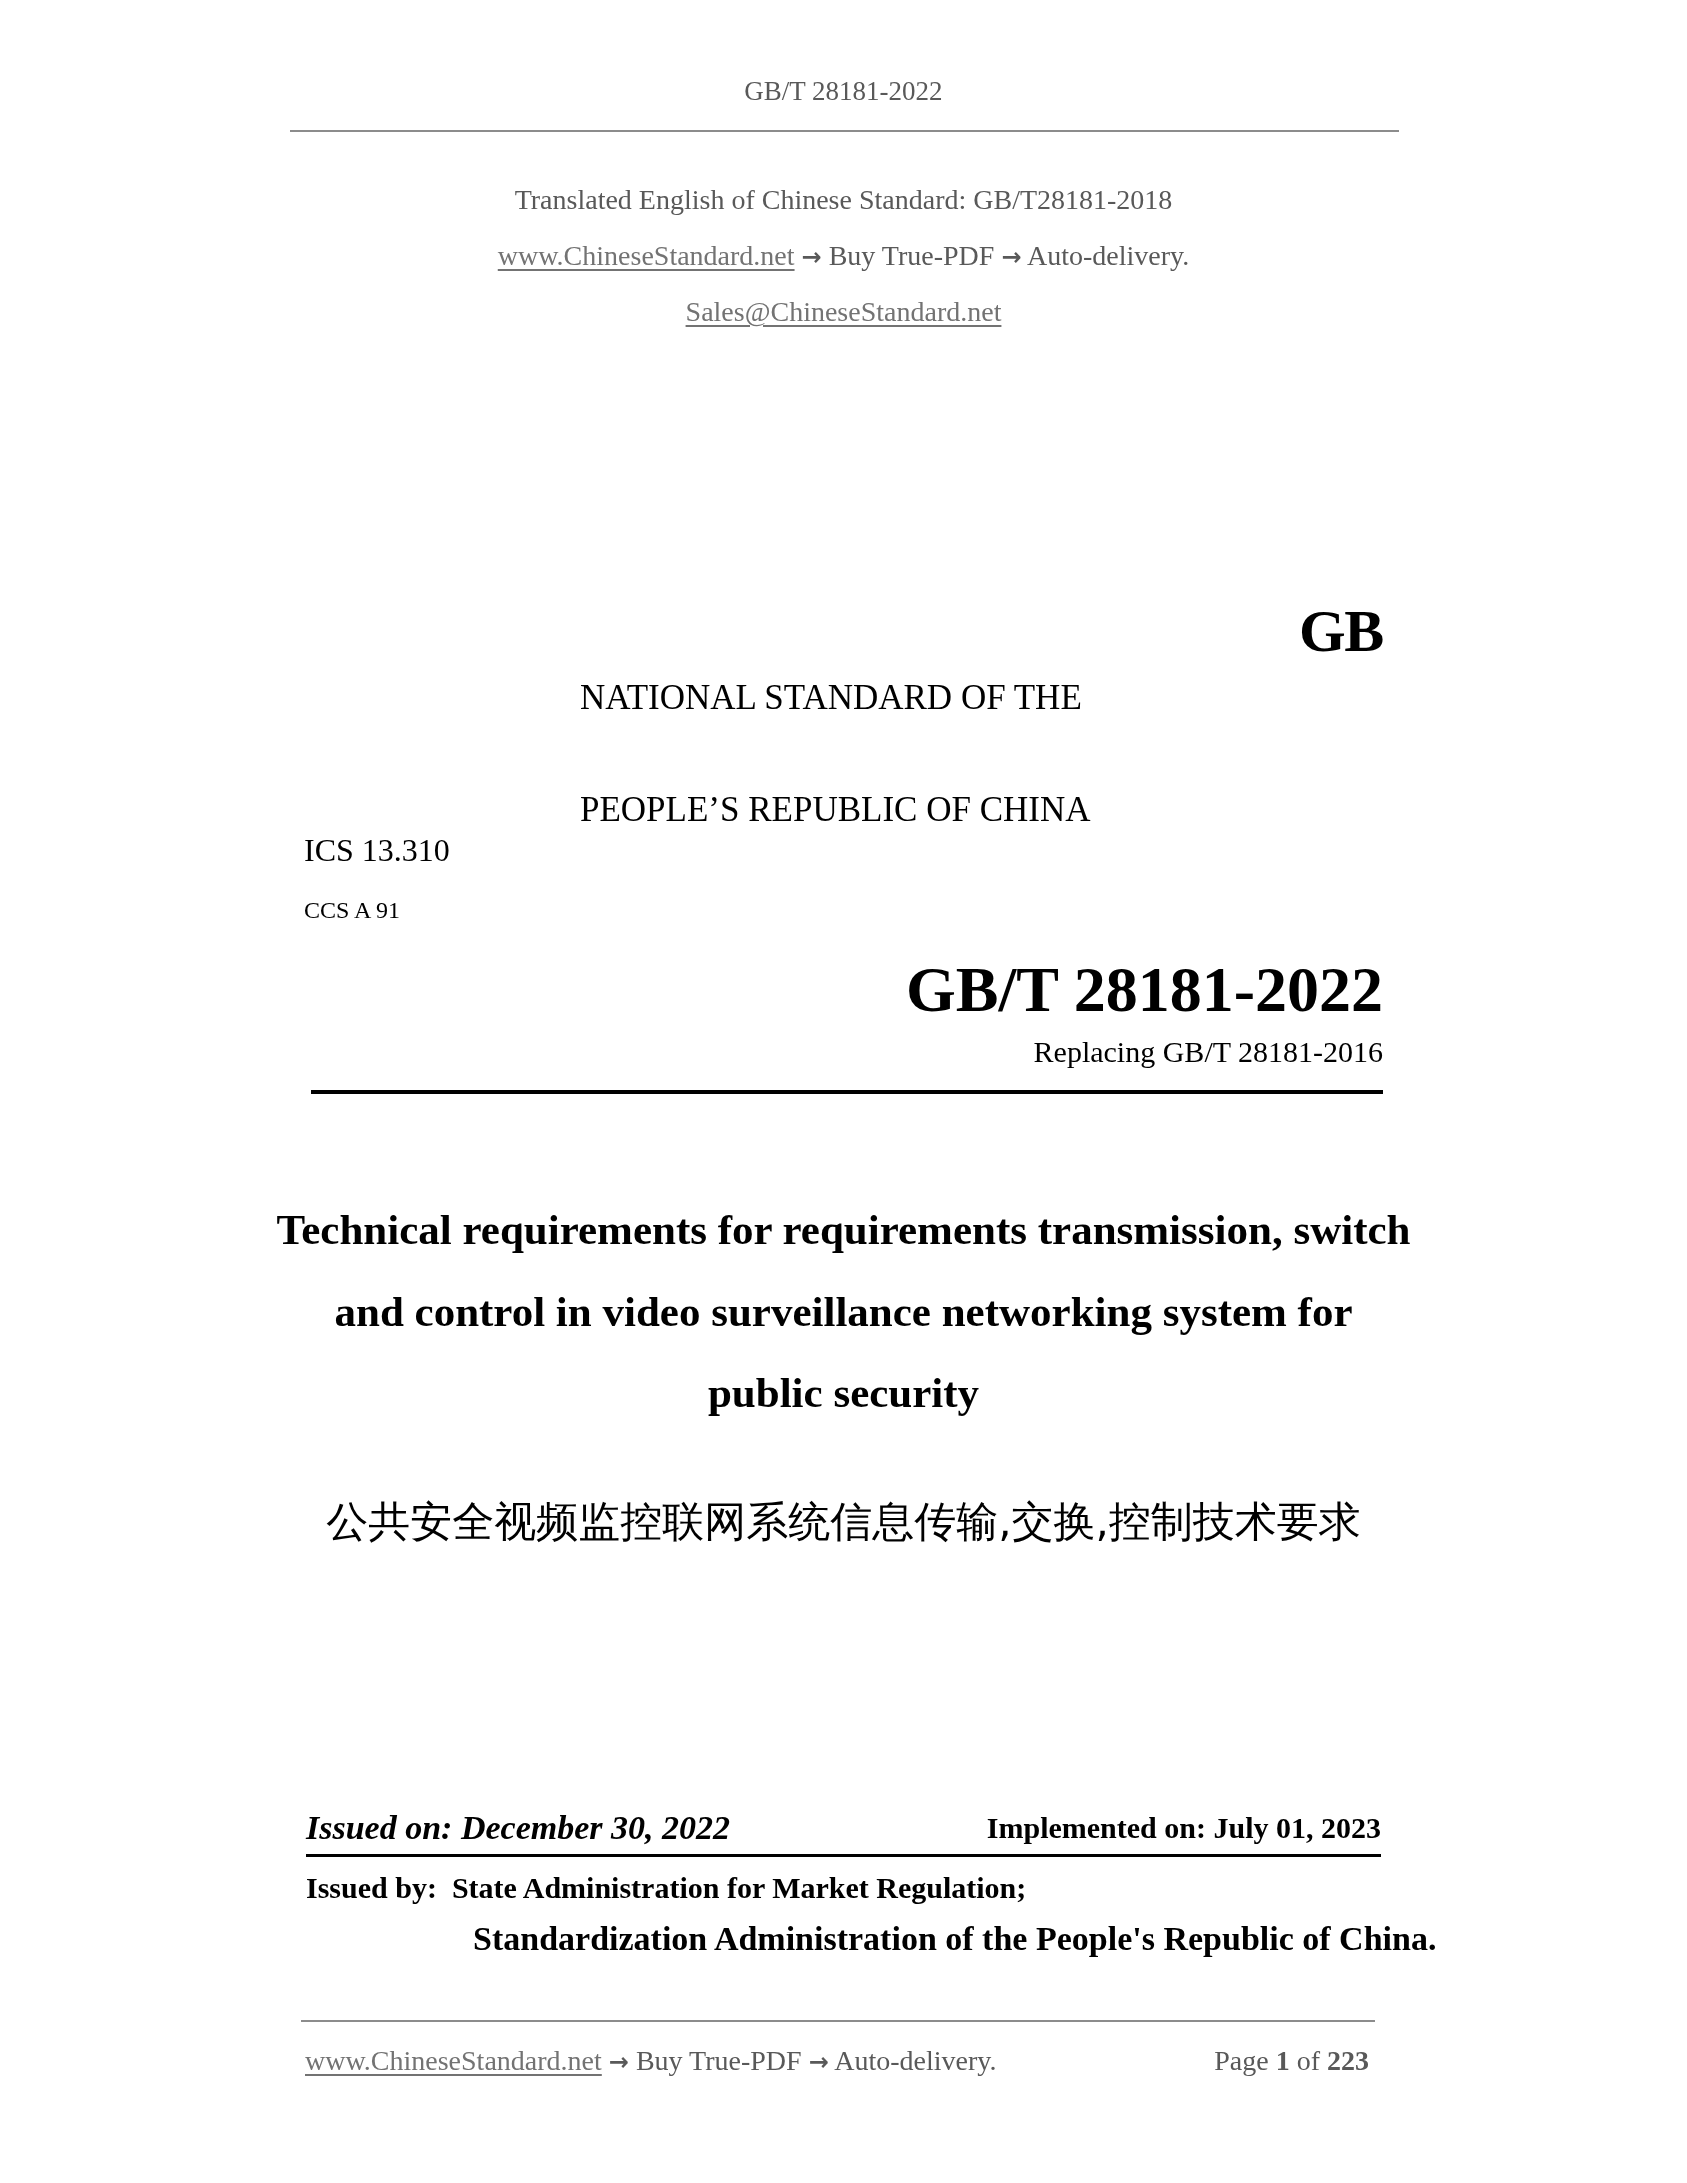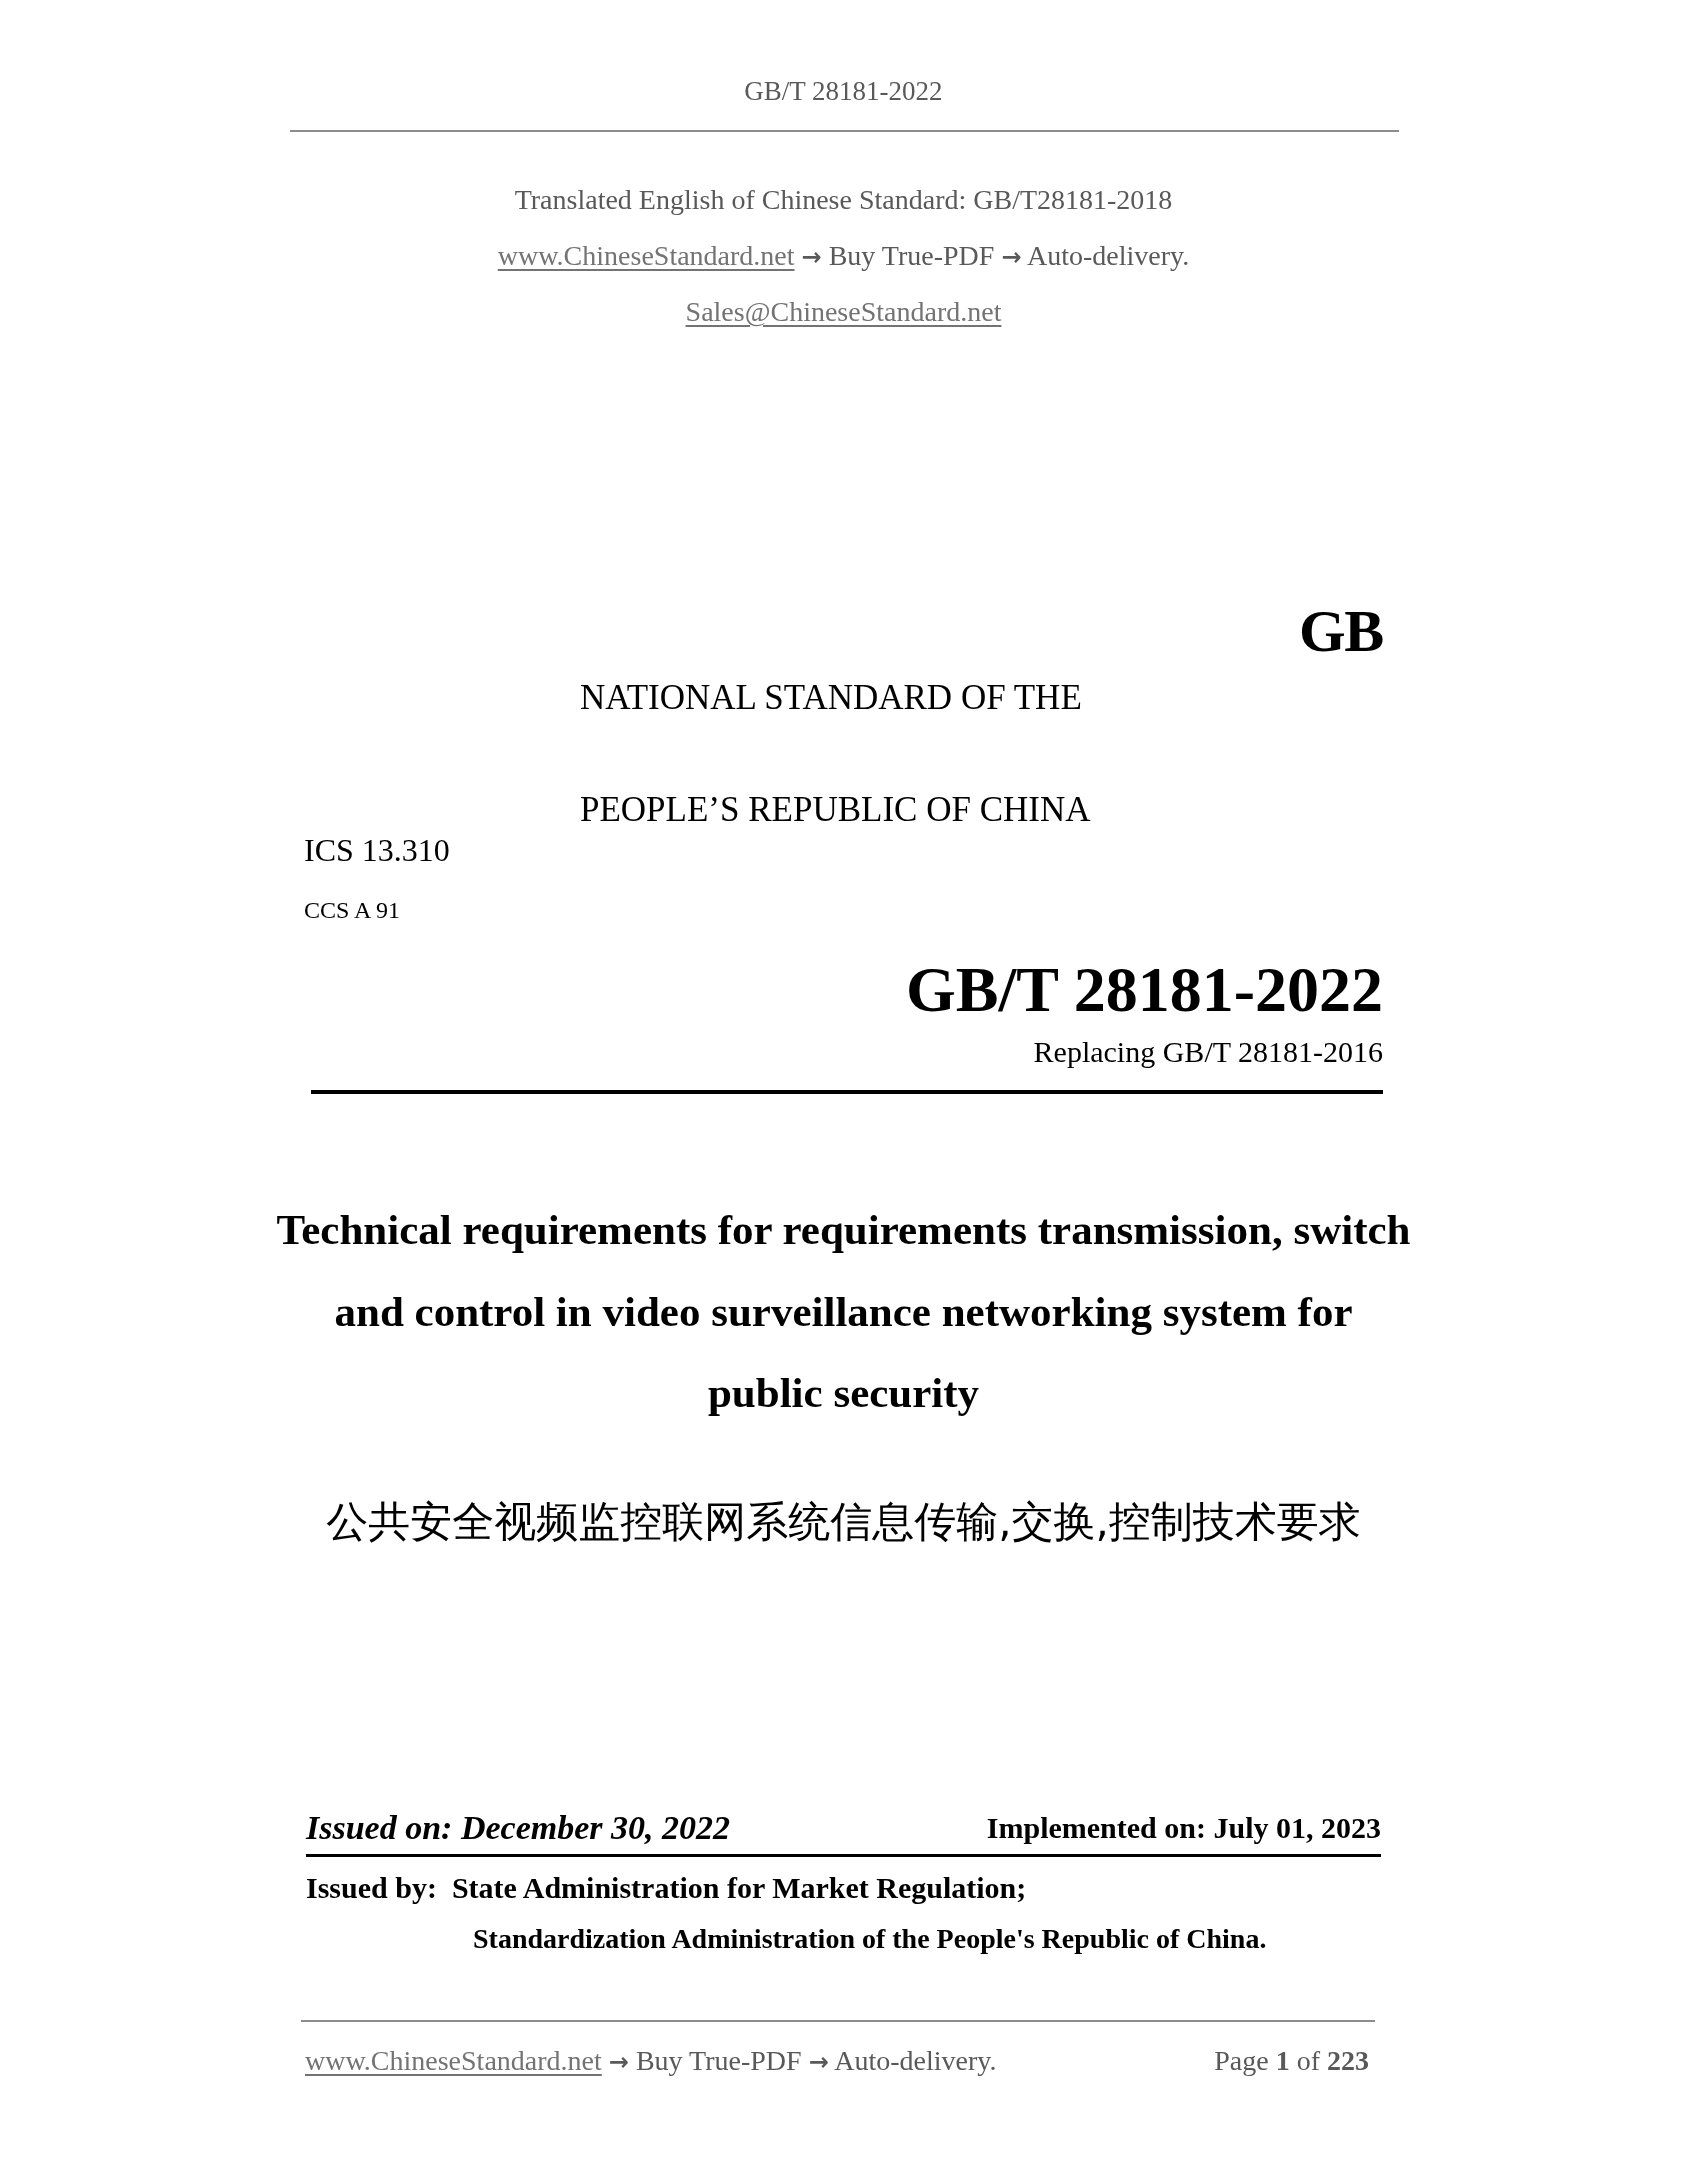--- a/index.html
+++ b/index.html
@@ -79,21 +79,21 @@
 </div>
 <div class="abs bold" style="right:306px; top:1811px; font-size:30px; line-height:34px;">
   <span>Implemented on: July 01, 2023</span>
 </div>
 <div class="rule-black" style="left:306px; top:1854px; width:1075px; height:3.3px;"></div>
 
 <div class="abs bold" style="left:306px; top:1871px; font-size:30px; line-height:34px;text-align:right;">
   <span>Issued by:</span>&nbsp;
   <span>State Administration for Market Regulation;</span>
 </div>
-<div class="abs bold" style="left:473px; top:1922px; font-size:28px; line-height:34px;">
+<div class="abs bold" style="left:473px; top:1922px; font-size:34px; line-height:34px;">
   <span>Standardization Administration of the People's Republic of China.</span>
 </div>
 
 <div class="rule-grey" style="left:301px; top:2020px; width:1074px;"></div>
 <div class="abs grey" style="left:305px; top:2044px; font-size:28px; line-height:33px;">
   <a>www.ChineseStandard.net</a>
   <span style="font-family:'DejaVu Sans',sans-serif; font-size:24px; font-weight:bold;">→</span>
   <span>Buy True-PDF</span>
   <span style="font-family:'DejaVu Sans',sans-serif; font-size:24px; font-weight:bold;">→</span>
   <span>Auto-delivery.</span>

